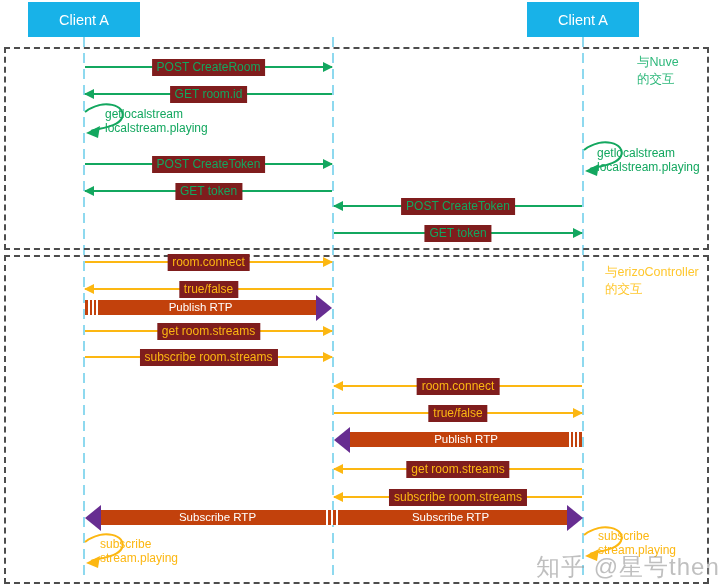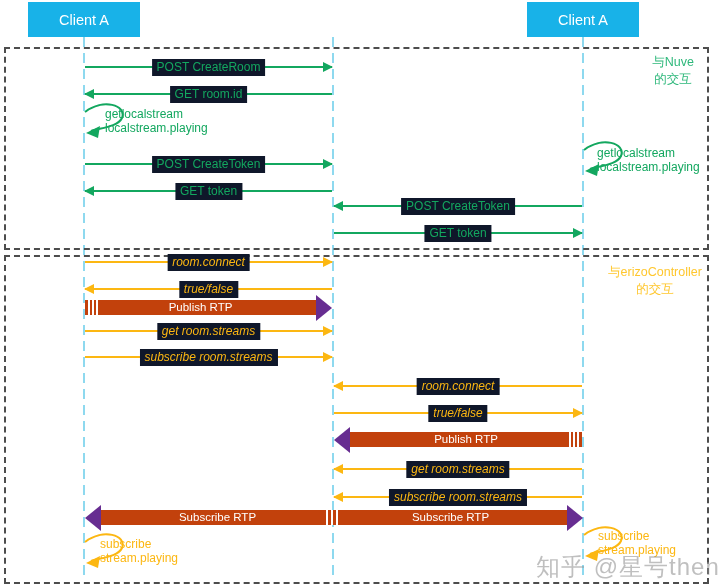--- a/index.html
+++ b/index.html
@@ -9,30 +9,30 @@
   
   .actor{position:absolute;top:2px;width:112px;height:35px;background:#18b2e8;
          color:#fff;font-size:14.5px;display:flex;align-items:center;justify-content:center;}
 
   
   .lifeline{position:absolute;top:37px;width:2px;height:540px;
             background:repeating-linear-gradient(to bottom,#8ed9ef 0 10px,transparent 10px 16px);}
 
   
   .frame{position:absolute;border:2px dashed #4d4d4d;background:transparent;}
-  .frame-label{position:absolute;text-align:center;font-size:12.5px;line-height:17px;white-space:nowrap;}
+  .frame-label{position:absolute;font-size:12.5px;line-height:17px;white-space:nowrap;}
   .frame-label.green{color:#2eb87b;}
   .frame-label.yellow{color:#ffc72e;}
 
   
   .msg{position:absolute;height:0;border-top:2px solid;}
   .msg.green{color:#13a75f;border-color:#13a75f;}
-  .msg.yellow{color:#fcb712;border-color:#fcb712;font-style:italic;}
+  .msg.yellow{color:#fcb712;border-color:#fcb712;}
   .msg .lbl{position:absolute;left:50%;top:-9px;transform:translateX(-50%);
-            background:#0f172a;padding:0 5px;font-size:12px;line-height:17px;white-space:nowrap;}
+            background:#7f1d1d;padding:0 5px;font-size:12px;line-height:17px;white-space:nowrap;}
   .msg .head{position:absolute;top:-6px;width:0;height:0;
              border-top:5px solid transparent;border-bottom:5px solid transparent;}
   .msg.dir-right .head{right:-1px;border-left:10px solid currentColor;}
   .msg.dir-left  .head{left:-1px;border-right:10px solid currentColor;}
 
   
   .fat{position:absolute;height:15px;background:#c2410c;}
   .fat .lbl{position:absolute;top:0;left:0;width:100%;text-align:center;
             color:#fff;font-size:11.5px;line-height:15px;white-space:nowrap;}
   .fat .bighead{position:absolute;top:-5px;width:0;height:0;

